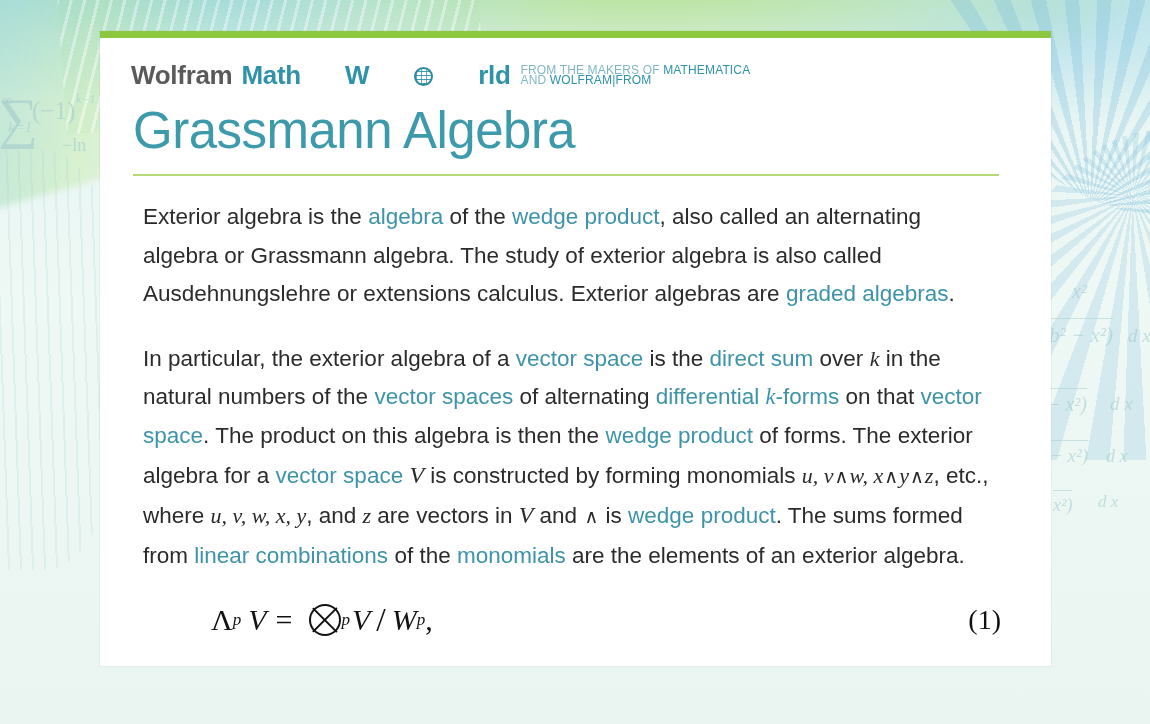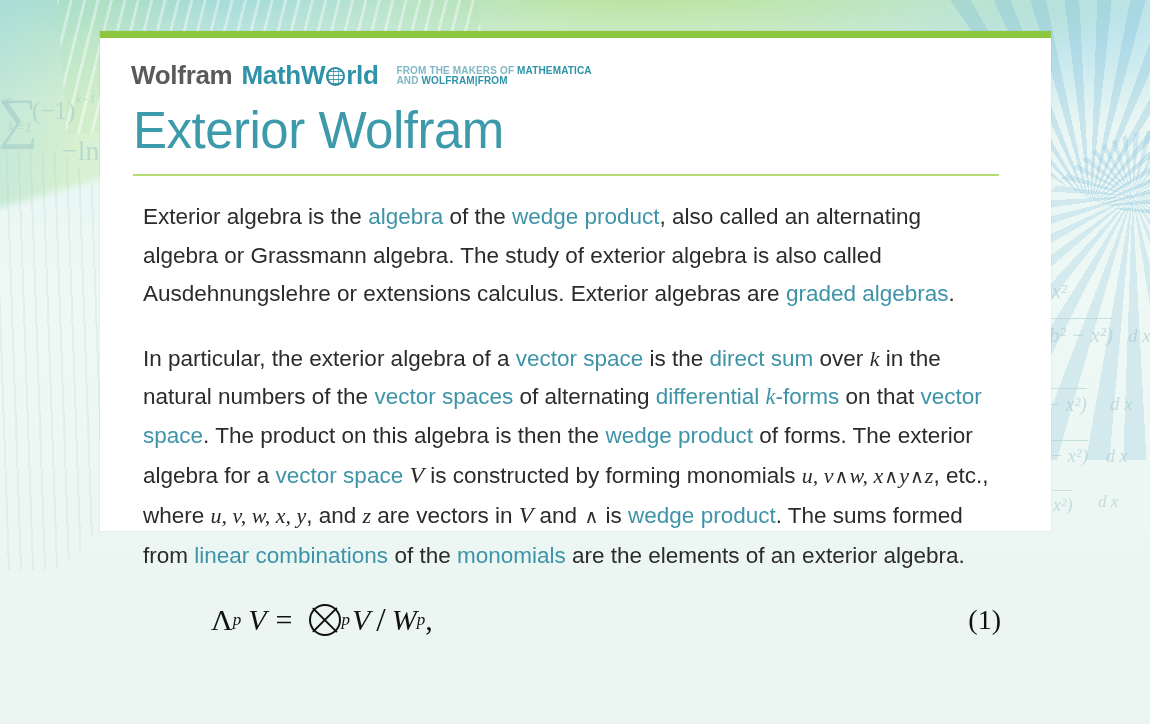--- a/index.html
+++ b/index.html
@@ -71,63 +71,63 @@
     color: #9fc9ca;
     opacity: .55;
     white-space: nowrap;
     user-select: none;
   }
 
   
   #card {
     position: absolute;
     left: 100px; top: 31px;
-    width: 951px; height: 500px;
+    width: 951px; height: 635px;
     background: #ffffff;
     border-top: 7px solid #8dc63f;
     box-shadow: 0 0 0 1px rgba(0,0,0,0.03);
   }
   #card-inner { padding: 22px 54px 0 31px; }
 
   
   #logo-row {
     display: flex; align-items: flex-start;
     height: 34px; margin-bottom: 8px;
   }
   .logo-wolfram {
     font-size: 26px; font-weight: bold;
     color: #5a5a5a; letter-spacing: -0.3px;
     line-height: 30px;
   }
   .logo-math {
     font-size: 26px; font-weight: bold;
     color: #2e93a8; letter-spacing: -0.3px;
     line-height: 30px; margin-left: 9px;
-    display: flex; align-items: baseline;
+    display: flex; align-items: baseline; gap: 44px;
   }
   .globe-o {
     display: inline-block;
     width: 19px; height: 19px;
     border-radius: 50%;
     border: 2.5px solid #2b8ca3;
     position: relative;
     margin: 0 1px;
     transform: translateY(2px);
     background:
       repeating-linear-gradient(0deg, rgba(43,140,163,0.85) 0px, rgba(43,140,163,0.85) 1.2px, rgba(255,255,255,0) 1.2px, rgba(255,255,255,0) 4px),
       repeating-linear-gradient(90deg, rgba(43,140,163,0.7) 0px, rgba(43,140,163,0.7) 1.2px, rgba(255,255,255,0) 1.2px, rgba(255,255,255,0) 5px);
     overflow: hidden;
   }
   #logo-tagline {
-    margin-left: 18px;
+    margin-left: 10px;
     align-self: flex-start;
     padding-top: 6px;
     line-height: 9.5px;
-    font-size: 10px;
-    font-weight: bold;
+    font-size: 12px;
+    font-weight: normal;
     letter-spacing: .15px;
     color: #7fb8c4;
   }
   #logo-tagline .strong { color: #2e93a8; }
 
   
   #page-title {
     font-size: 51px;
     font-weight: normal;
     color: #3d9aab;
@@ -227,23 +227,23 @@
   <div id="bg-rays"></div>
   <div id="bg-fan-right"></div>
   <div id="bg-fan-right2"></div>
   <div id="bg-swoosh-midleft"></div>
 
   <div class="bg-formula" style="left:2px; top:92px; font-size:15px;">∞</div>
   <div class="bg-formula" style="left:-2px; top:90px; font-size:56px; line-height:56px;">∑</div>
   <div class="bg-formula" style="left:8px; top:119px; font-size:15px; font-style:italic;">k=1</div>
   <div class="bg-formula" style="left:32px; top:97px; font-size:25px;">(−1)</div>
   <div class="bg-formula" style="left:76px; top:92px; font-size:12px; font-style:italic;">k−1</div>
-  <div class="bg-formula" style="left:62px; top:135px; font-size:28px;">−ln</div>
-
-  <div class="bg-formula" style="left:1052px; top:280px; font-size:20px; font-style:italic;">x²</div>
+  <div class="bg-formula" style="left:62px; top:135px; font-size:18px;">−ln</div>
+
+  <div class="bg-formula" style="left:1052px; top:280px; font-size:20px; font-style:italic;padding-left:20px;">x²</div>
   <div class="bg-formula" style="left:1042px; top:318px; font-size:21px; font-style:italic; border-top:1.5px solid #a9cfd0; padding-top:4px;">(b² − x²)</div>
   <div class="bg-formula" style="left:1128px; top:325px; font-size:19px; font-style:italic;">d x</div>
   <div class="bg-formula" style="left:1038px; top:360px; font-size:19px; font-style:italic;">²)</div>
   <div class="bg-formula" style="left:1036px; top:388px; font-size:20px; font-style:italic; border-top:1.5px solid #a9cfd0; padding-top:4px;">² − x²)</div>
   <div class="bg-formula" style="left:1110px; top:393px; font-size:19px; font-style:italic;">d x</div>
   <div class="bg-formula" style="left:1050px; top:440px; font-size:19px; font-style:italic; border-top:1.5px solid #a9cfd0; padding-top:4px;">− x²)</div>
   <div class="bg-formula" style="left:1106px; top:446px; font-size:18px; font-style:italic;">d x</div>
   <div class="bg-formula" style="left:1053px; top:490px; font-size:18px; font-style:italic; border-top:1.5px solid #a9cfd0; padding-top:4px;">x²)</div>
   <div class="bg-formula" style="left:1098px; top:492px; font-size:17px; font-style:italic;">d x</div>
 </div>
@@ -258,21 +258,21 @@
           <span>W</span>
           <span class="globe-o"></span>
           <span>rld</span>
       </span>
       <div id="logo-tagline">
         <div><span>FROM THE MAKERS OF </span><span class="strong">MATHEMATICA</span></div>
         <div><span>AND </span><span class="strong">WOLFRAM|FROM</span></div>
       </div>
     </div>
 
-    <h1 id="page-title">Exterior Wolfram</h1>
+    <h1 id="page-title">Grassmann Algebra</h1>
     <hr id="title-rule">
 
     <div id="body-text">
 
       <p class="para"><span>Exterior algebra is the </span><a class="link" href="#">algebra</a><span> of the </span><a class="link" href="#">wedge product</a><span>, also called an alternating algebra or Grassmann algebra. The study of exterior algebra is also called Ausdehnungslehre or extensions calculus. Exterior algebras are </span><a class="link" href="#">graded algebras</a><span>.</span></p>
 
       <p class="para"><span>In particular, the exterior algebra of a </span><a class="link" href="#">vector space</a><span> is the </span><a class="link" href="#">direct sum</a><span> over </span><span class="mvar">k</span><span> in the natural numbers of the </span><a class="link" href="#">vector spaces</a><span> of alternating </span><a class="link" href="#"><span>differential </span><span class="kital">k</span><span>-forms</span></a><span> on that </span><a class="link" href="#">vector space</a><span>. The product on this algebra is then the </span><a class="link" href="#">wedge product</a><span> of forms. The exterior algebra for a </span><a class="link" href="#">vector space</a> <span class="mvar-big">V</span><span> is constructed by forming monomials </span><span class="mvar">u</span><span class="mvar">, </span><span class="mvar">v</span><span class="wedge">∧</span><span class="mvar">w</span><span class="mvar">, </span><span class="mvar">x</span><span class="wedge">∧</span><span class="mvar">y</span><span class="wedge">∧</span><span class="mvar">z</span><span>, etc., where </span><span class="mvar">u, v, w, x, y</span><span>, and </span><span class="mvar">z</span><span> are vectors in </span><span class="mvar-big">V</span><span> and </span><span class="wedge">∧</span><span> is </span><a class="link" href="#">wedge product</a><span>. The sums formed from </span><a class="link" href="#">linear combinations</a><span> of the </span><a class="link" href="#">monomials</a><span> are the elements of an exterior algebra.</span></p>
 
 
       <div id="equation-row">

